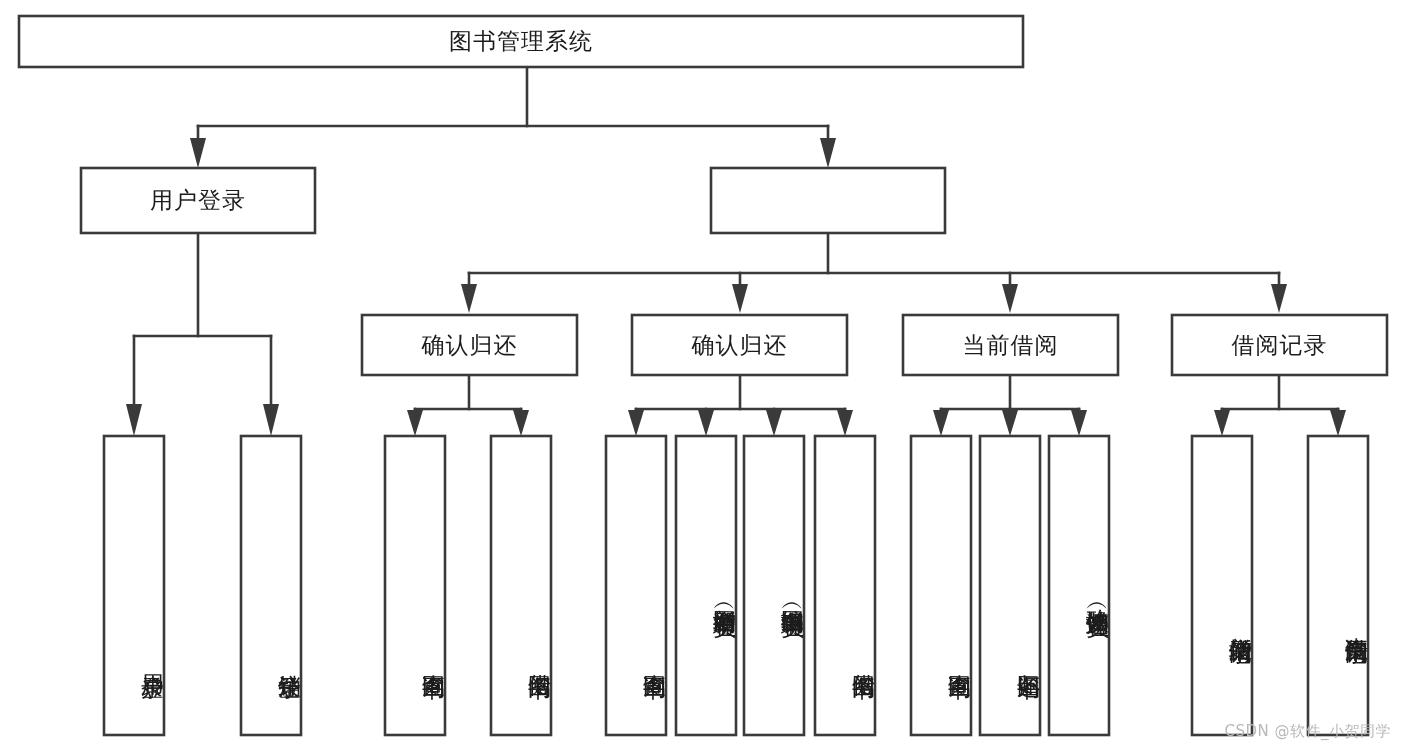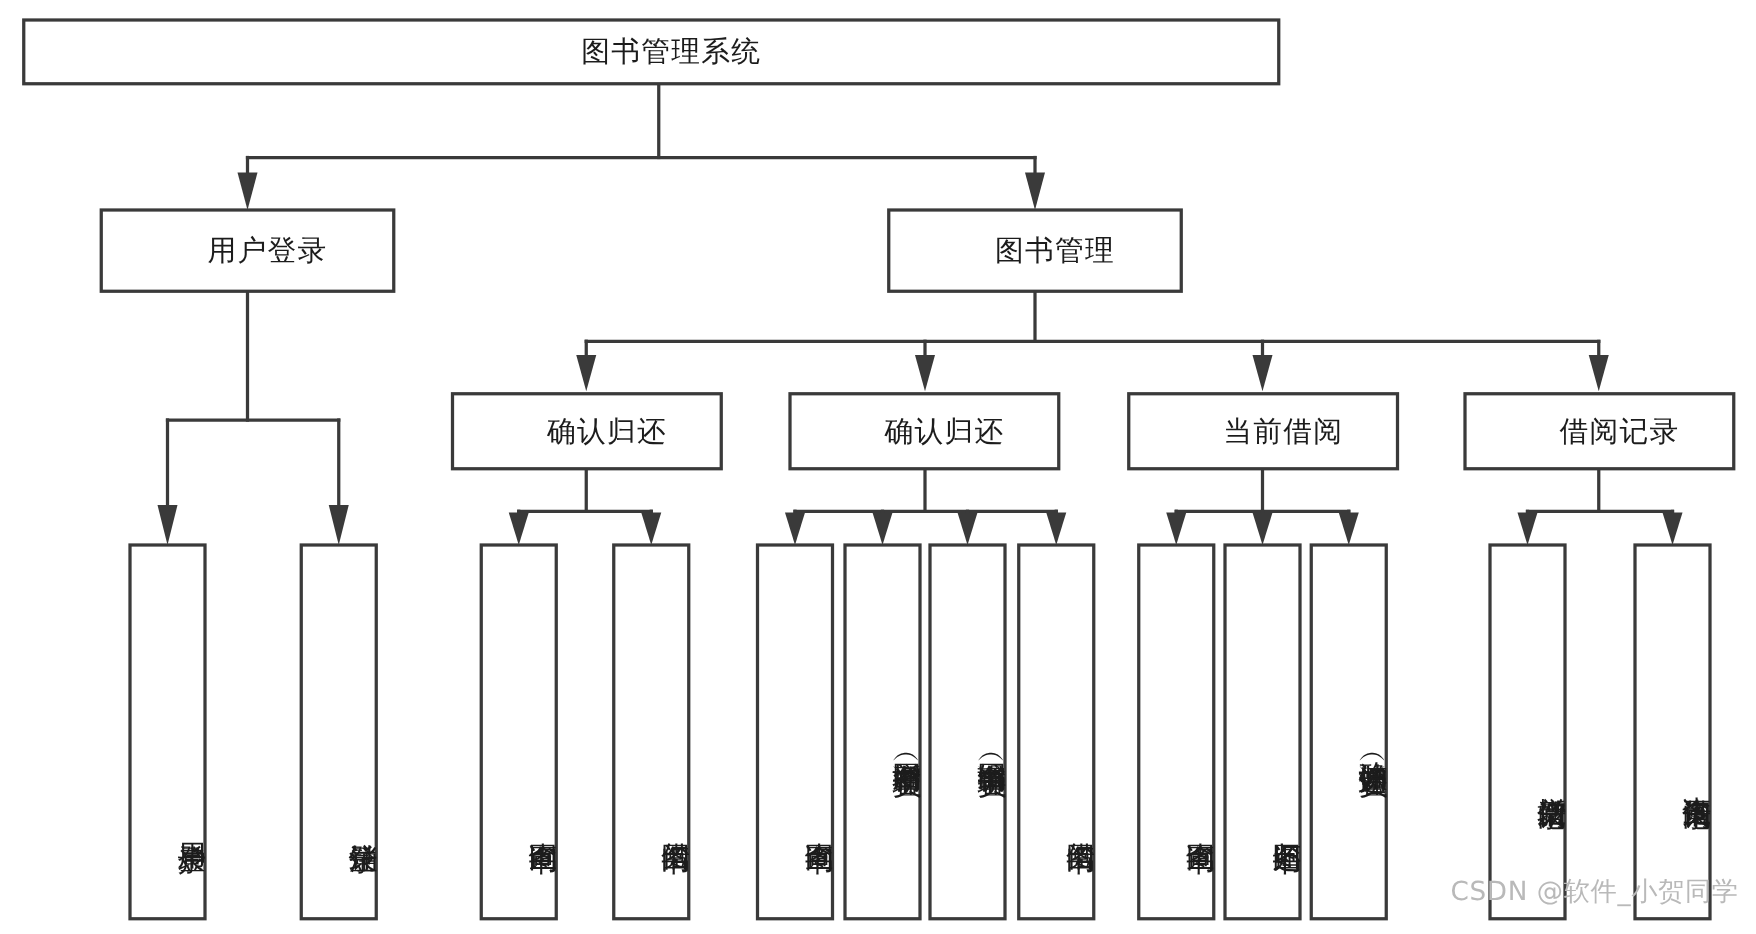--- a/index.html
+++ b/index.html
@@ -58,28 +58,27 @@
     position: absolute;
     display: flex;
     align-items: center;
     justify-content: center;
     font-family: "DejaVu Sans", "Liberation Sans", sans-serif;
     font-size: 23px;
     color: #1c1c1c;
     letter-spacing: 1px;
     white-space: nowrap;
     pointer-events: none;
-    padding-left: 16px;
   }
   .watermark {
     position: absolute;
     right: 14px;
-    bottom: 20px;
-    font-family: "DejaVu Sans", "Liberation Sans", sans-serif;
-    font-size: 21px;
+    bottom: 6px;
+    font-family: "DejaVu Sans", "Liberation Sans", sans-serif;
+    font-size: 15px;
     color: #b9b9b9;
     letter-spacing: 0.5px;
     white-space: nowrap;
     pointer-events: none;
   }
 </style>
 </head>
 <body>
 
 <div id="diagram-root">
@@ -190,21 +189,20 @@
 
     <rect class="node-box" x="1192" y="436" width="60" height="299"></rect>
     <rect class="node-box" x="1308" y="436" width="60" height="299"></rect>
 
   </svg>
 
   <div class="hlabel-wrap" style="left:19px; top:16px; width:1004px; height:51px;">图书管理系统</div>
 
   <div class="hlabel-wrap" style="left:81px; top:168px; width:234px; height:65px;">用户登录</div>
 
-  <div class="hlabel-wrap" style="left:711px; top:168px; width:234px; height:65px;">图书管理</div>
 
   <div class="hlabel-wrap" style="left:362px; top:315px; width:215px; height:60px;">确认归还</div>
 
   <div class="hlabel-wrap" style="left:632px; top:315px; width:215px; height:60px;">确认归还</div>
 
   <div class="hlabel-wrap" style="left:1172px; top:315px; width:215px; height:60px;">借阅记录</div>
 
   <div class="hlabel-wrap" style="left:903px; top:315px; width:215px; height:60px;">当前借阅</div>
 
   <div class="vlabel-wrap" style="left:104px; top:436px; width:60px; height:299px; padding-top:72px;">用户登录</div>

